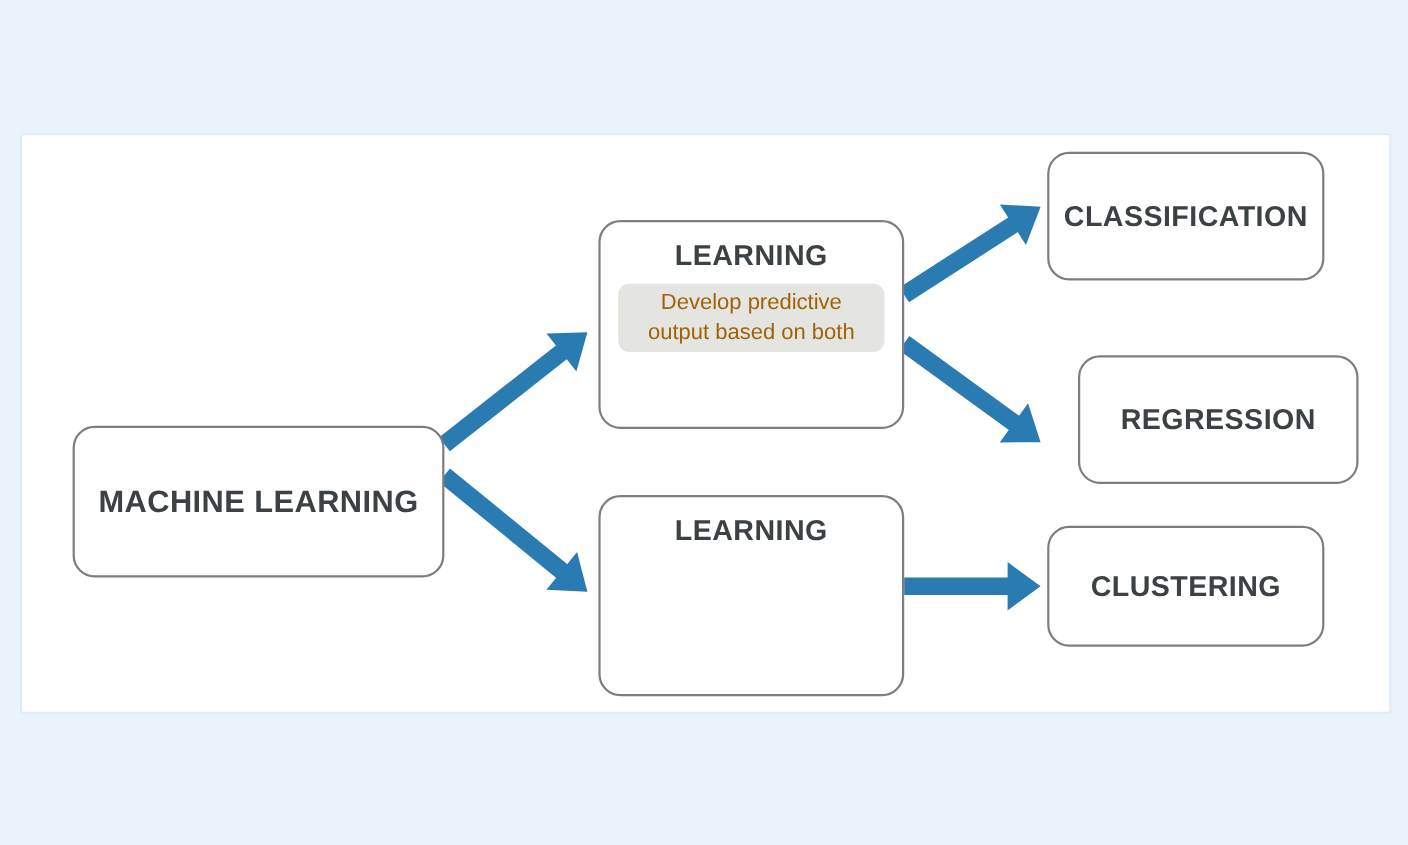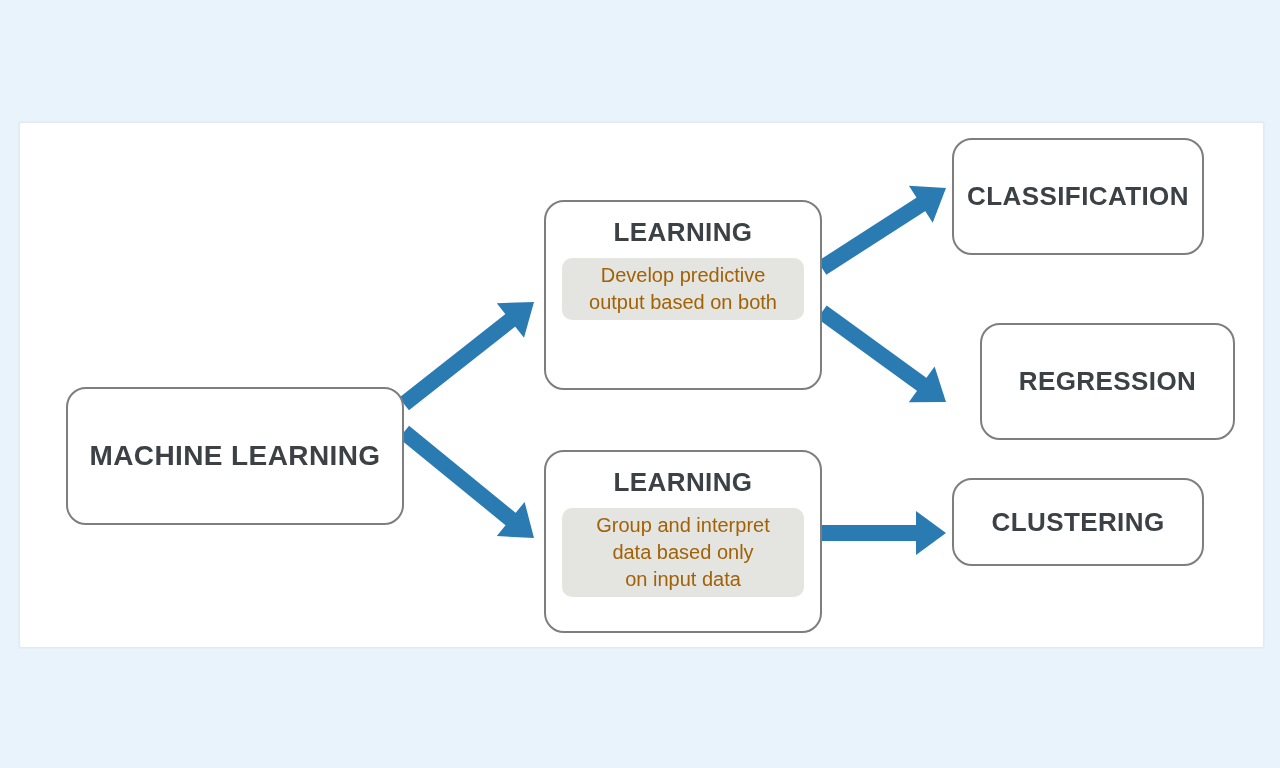--- a/index.html
+++ b/index.html
@@ -61,21 +61,21 @@
   }
   .branch-title {
     font-size: 26px;
     line-height: 1.15;
   }
   #node-machine-learning { left: 66px;  top: 387px; width: 338px; height: 138px; }
   #node-supervised       { left: 544px; top: 200px; width: 278px; height: 190px; justify-content: flex-start; padding-top: 16px; }
   #node-unsupervised     { left: 544px; top: 450px; width: 278px; height: 183px; justify-content: flex-start; padding-top: 16px; }
   #node-classification   { left: 952px; top: 138px; width: 252px; height: 117px; }
   #node-regression       { left: 952px; top: 323px; width: 255px; height: 117px; margin-left: 28px; }
-  #node-clustering       { left: 952px; top: 478px; width: 252px; height: 88px; }
+  #node-clustering       { left: 952px; top: 478px; width: 252px; height: 110px; }
   .note {
     margin-top: 10px;
     background: #e4e4e0;
     border-radius: 10px;
     padding: 4px 10px;
     width: 242px;
     box-sizing: border-box;
     color: #a16207;
     font-size: 20px;
     line-height: 1.35;
@@ -123,25 +123,20 @@
     <div class="note">
       <div>Develop predictive</div>
       <div>output based on both</div>
     </div>
   </div>
 
   <div class="node" id="node-unsupervised">
     <div class="node-title branch-title">
       <div>LEARNING</div>
     </div>
-    <div class="note">
-      <div>Group and interpret</div>
-      <div>data based only</div>
-      <div>on input data</div>
-    </div>
   </div>
 
   <div class="node" id="node-classification">
     <div class="node-title leaf-title">CLASSIFICATION</div>
   </div>
 
   <div class="node" id="node-regression">
     <div class="node-title leaf-title">REGRESSION</div>
   </div>
 

